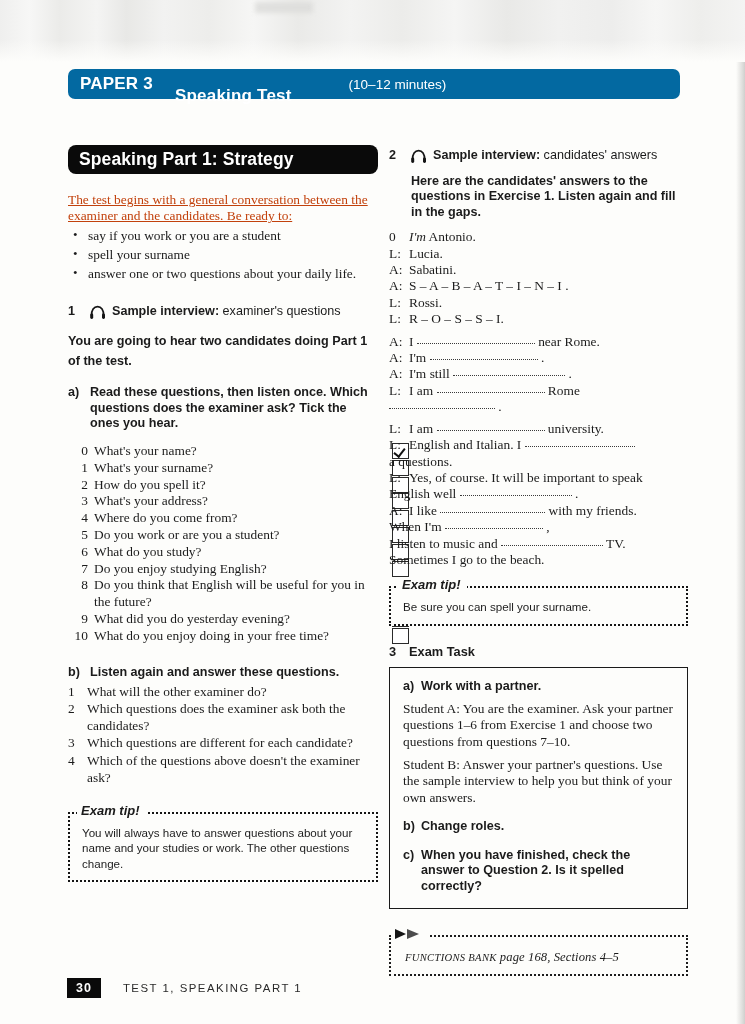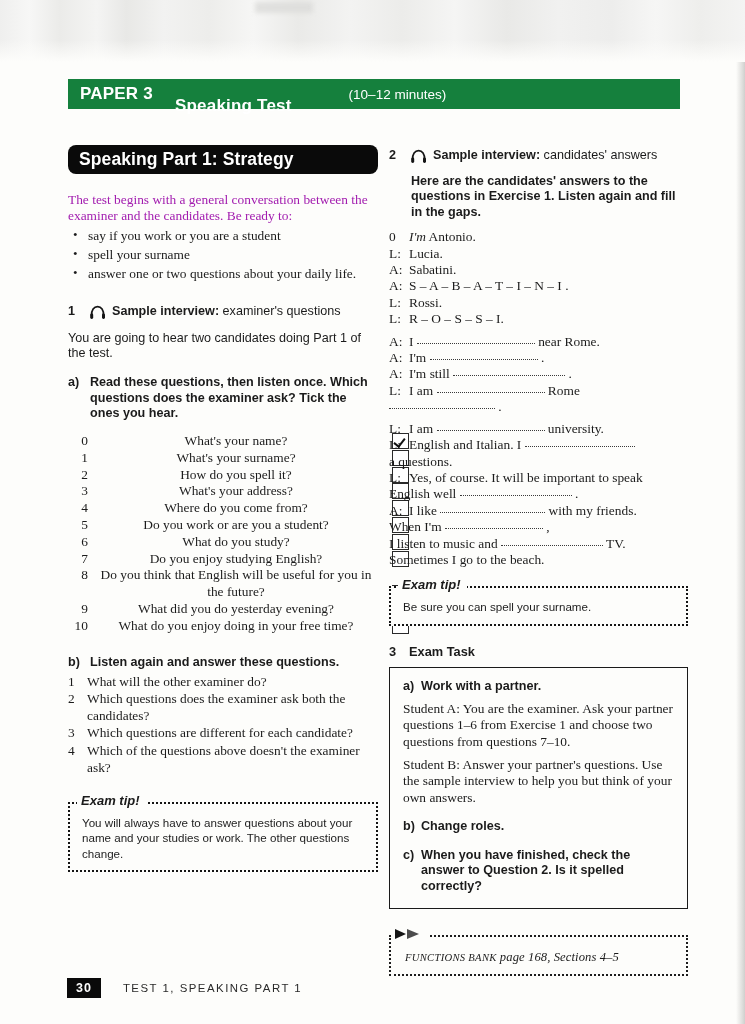--- a/index.html
+++ b/index.html
@@ -45,28 +45,29 @@
     position: absolute;
     left: 255px; top: 2px; width: 58px; height: 11px;
     background: #dcdcda;
     filter: blur(2px);
     opacity: .8;
   }
 
   
   .paper-bar {
     position: absolute;
-    left: 68px; top: 79px;
+    left: 68px; top: 69px;
     width: 612px; height: 30px;
-    background: #15803d;
+    background: #0369a1;
     color: #ffffff;
     font-family: "Liberation Sans", sans-serif;
     font-weight: bold;
     display: flex;
     align-items: center;
+    border-radius: 7px;
   }
   .paper-bar .pb-label {
     font-size: 17px;
     letter-spacing: .2px;
     padding-left: 12px;
     width: 95px;
   }
   .paper-bar .pb-title {
     font-size: 17px;
     letter-spacing: .2px;
@@ -103,21 +104,22 @@
     align-items: center;
     padding-left: 11px;
     box-sizing: border-box;
     border-radius: 8px;
   }
 
   .intro {
     margin-top: 18px;
     font-size: 13.4px;
     line-height: 16.3px;
-    color: #a21caf;
+    color: #c2410c;
+    text-decoration: underline;
   }
   ul.bullets {
     margin: 2px 0 0 0;
     padding-left: 18px;
     list-style: none;
   }
   ul.bullets li {
     position: relative;
     font-size: 13.4px;
     line-height: 16.3px;
@@ -151,23 +153,23 @@
     width: 22px;
     height: 15px;
     position: relative;
     top: 1px;
     margin-right: 2px;
   }
   .ex-title .reg { font-weight: normal; }
 
   .bold-sans {
     font-family: "Liberation Sans", sans-serif;
-    font-weight: normal;
-    font-size: 12.6px;
-    line-height: 15px;
+    font-weight: bold;
+    font-size: 12.6px;
+    line-height: 20px;
   }
   .sub-a {
     display: flex;
     margin-top: 14px;
     font-family: "Liberation Sans", sans-serif;
     font-weight: bold;
     font-size: 12.6px;
     line-height: 15.2px;
   }
   .sub-a .lab { width: 22px; flex: none; }
@@ -181,21 +183,21 @@
     display: flex;
     font-size: 13.4px;
     line-height: 16.8px;
   }
   .qrow .qn {
     width: 20px;
     flex: none;
     text-align: right;
     padding-right: 6px;
   }
-  .qrow .qt { flex: 1; text-align: center; }
+  .qrow .qt { flex: 1; }
   .chk-col {
     position: absolute;
     right: -34px;
     top: 0;
     width: 20px;
   }
   .chk {
     width: 17px;
     height: 16px;
     border: 1.4px solid #2a2a2a;

